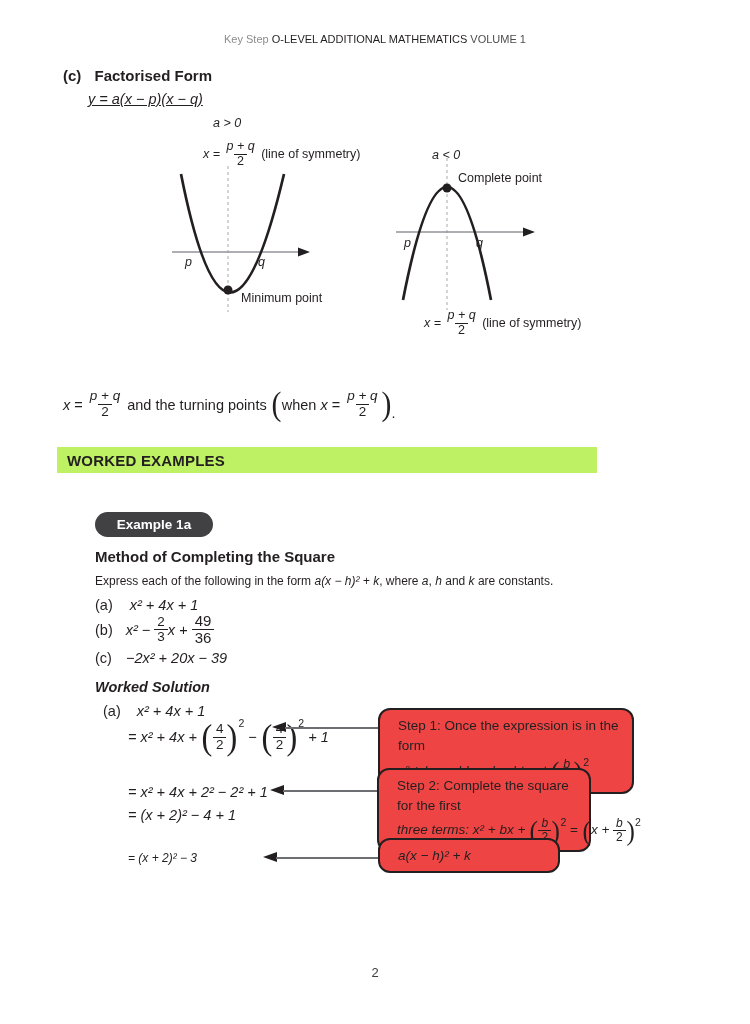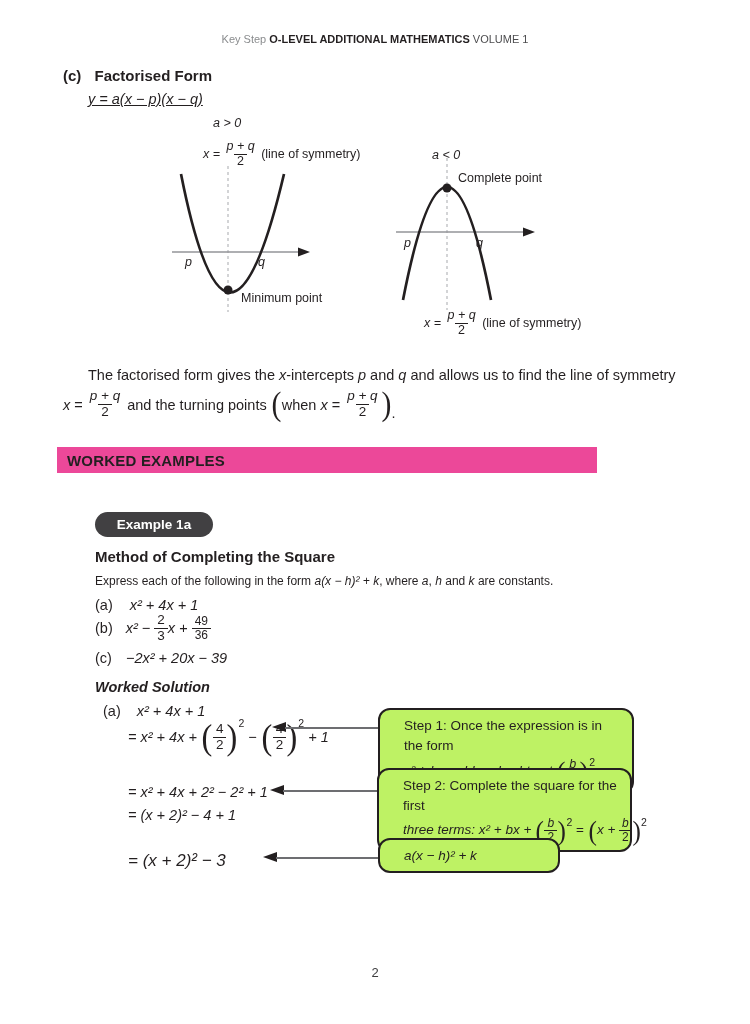--- a/index.html
+++ b/index.html
@@ -8,34 +8,34 @@
   .abs{position:absolute;}
   .it{font-style:italic;}
   .b{font-weight:bold;}
   .mrow{display:flex;align-items:center;}
   .mrow > span{white-space:pre;}
   .frac{display:inline-flex;flex-direction:column;align-items:center;line-height:1.08;text-align:center;}
   .frac .num{display:block;padding:0 3px;}
   .frac .den{display:block;border-top:1.2px solid #231f20;padding:0 3px;}
   .bigp{font-family:"Liberation Serif",serif;font-weight:400;line-height:1;transform:scaleX(.9);}
   .psup{align-self:flex-start;font-size:10.5px;position:relative;top:-2px;}
-  .stepbox{position:absolute;border:2.2px solid #231f20;border-radius:12px;background:#bef264;
-           padding:6px 10px 5px 24px;font-size:13.5px;line-height:1.5;box-sizing:border-box;}
+  .stepbox{position:absolute;border:2.2px solid #231f20;border-radius:12px;background:#ef4444;
+           padding:6px 10px 5px 18px;font-size:13.5px;line-height:1.5;box-sizing:border-box;}
   .arr-line{position:absolute;height:1.6px;background:#6d6e71;}
   .arr-head{position:absolute;width:0;height:0;border-top:5.5px solid transparent;
             border-bottom:5.5px solid transparent;border-right:14px solid #231f20;}
-  .banner{position:absolute;left:57px;top:447px;width:540px;height:26px;background:#ec4899;
+  .banner{position:absolute;left:57px;top:447px;width:540px;height:26px;background:#bef264;
           display:flex;align-items:center;padding-left:10px;box-sizing:border-box;
           font-weight:bold;font-size:15px;letter-spacing:.2px;}
   .badge{position:absolute;left:95px;top:512px;width:118px;height:25px;background:#414042;
          border-radius:13px;color:#fff;font-weight:bold;font-size:13.5px;
          display:flex;align-items:center;justify-content:center;}
   .hdr{position:absolute;left:0;top:33px;width:750px;text-align:center;font-size:11px;}
   .hdr .gray{color:#8a8c8e;}
-  .hdr .bold{font-weight:bold;color:#231f20;}
+  .hdr .bold{font-weight:normal;color:#231f20;}
   .hdr .reg{color:#4d4d4f;}
   .dlab{position:absolute;font-size:12.5px;}
 </style>
 </head>
 <body>
 
 <div class="page">
 
   <div class="hdr">
     <span class="gray">Key Step </span><span class="bold">O-LEVEL ADDITIONAL MATHEMATICS</span><span class="reg"> VOLUME 1</span>
@@ -75,23 +75,20 @@
   <div class="dlab it" style="left:432px;top:148px;">a &lt; 0</div>
   <div class="dlab" style="left:458px;top:171px;">Complete point</div>
   <div class="dlab it" style="left:404px;top:236px;">p</div>
   <div class="dlab it" style="left:476px;top:236px;">q</div>
   <div class="abs mrow" style="left:424px;top:309px;font-size:12.5px;">
     <span class="it">x = </span>
     <span class="frac"><span class="num it">p + q</span><span class="den">2</span></span>
     <span> (line of symmetry)</span>
   </div>
 
-  <div class="abs" style="left:88px;top:367px;font-size:14.5px;">
-    <span>The factorised form gives the </span><span class="it">x</span><span>-intercepts </span><span class="it">p</span><span> and </span><span class="it">q</span><span> and allows us to find the line of symmetry</span>
-  </div>
   <div class="abs mrow" style="left:63px;top:388px;font-size:14.5px;">
     <span class="it">x</span>
     <span> = </span>
     <span class="frac" style="font-size:13.5px;"><span class="num it">p + q</span><span class="den">2</span></span>
     <span> and the turning points </span>
     <span class="bigp" style="font-size:33px;">(</span>
     <span>when </span>
     <span class="it">x</span>
     <span> = </span>
     <span class="frac" style="font-size:13.5px;"><span class="num it">p + q</span><span class="den">2</span></span>
@@ -113,21 +110,21 @@
     <span>(a)</span>
     <span class="it" style="margin-left:13px;">x² + 4x + 1</span>
   </div>
   <div class="abs mrow" style="left:95px;top:613px;font-size:14.5px;">
     <span>(b)</span>
     <span style="width:13px;"> </span>
     <span class="it">x² − </span>
     <span class="frac" style="font-size:13.5px;"><span class="num">2</span><span class="den">3</span></span>
     <span class="it">x</span>
     <span> + </span>
-    <span class="frac" style="font-size:12px;"><span class="num">49</span><span class="den">36</span></span>
+    <span class="frac" style="font-size:15px;"><span class="num">49</span><span class="den">36</span></span>
   </div>
   <div class="abs" style="left:95px;top:650px;font-size:14.5px;">
     <span>(c)</span>
     <span class="it" style="margin-left:10px;">−2x² + 20x − 39</span>
   </div>
 
   <div class="abs b it" style="left:95px;top:679px;font-size:14.5px;">Worked Solution</div>
 
   <div class="abs" style="left:103px;top:703px;font-size:14.5px;">
     <span>(a)</span>
@@ -143,34 +140,34 @@
     <span> − </span>
     <span class="bigp" style="font-size:36px;">(</span>
     <span class="frac" style="font-size:13.5px;"><span class="num">4</span><span class="den">2</span></span>
     <span class="bigp" style="font-size:36px;">)</span>
     <span class="psup">2</span>
     <span class="it"> + 1</span>
   </div>
 
   <div class="abs it" style="left:128px;top:784px;font-size:14.5px;">= x² + 4x + 2² − 2² + 1</div>
   <div class="abs it" style="left:128px;top:807px;font-size:14.5px;">= (x + 2)² − 4 + 1</div>
-  <div class="abs it" style="left:128px;top:851px;font-size:17px;">= (x + 2)² − 3</div>
+  <div class="abs it" style="left:128px;top:851px;font-size:12px;">= (x + 2)² − 3</div>
 
   <div class="stepbox" style="left:378px;top:708px;width:256px;">
     <div>Step 1: Once the expression is in the form</div>
     <div class="mrow">
       <span class="it">x² ± bx, add and subtract </span>
       <span class="bigp" style="font-size:30px;">(</span>
       <span class="frac" style="font-size:12.5px;"><span class="num it">b</span><span class="den">2</span></span>
       <span class="bigp" style="font-size:30px;">)</span>
       <span class="psup">2</span>
     </div>
   </div>
 
-  <div class="stepbox" style="left:377px;top:768px;width:255px;">
+  <div class="stepbox" style="left:377px;top:768px;width:214px;">
     <div>Step 2: Complete the square for the first</div>
     <div class="mrow">
       <span class="it">three terms: x² + bx + </span>
       <span class="bigp" style="font-size:28px;">(</span>
       <span class="frac" style="font-size:12px;"><span class="num it">b</span><span class="den">2</span></span>
       <span class="bigp" style="font-size:28px;">)</span>
       <span class="psup">2</span>
       <span> = </span>
       <span class="bigp" style="font-size:28px;">(</span>
       <span class="it">x + </span>

